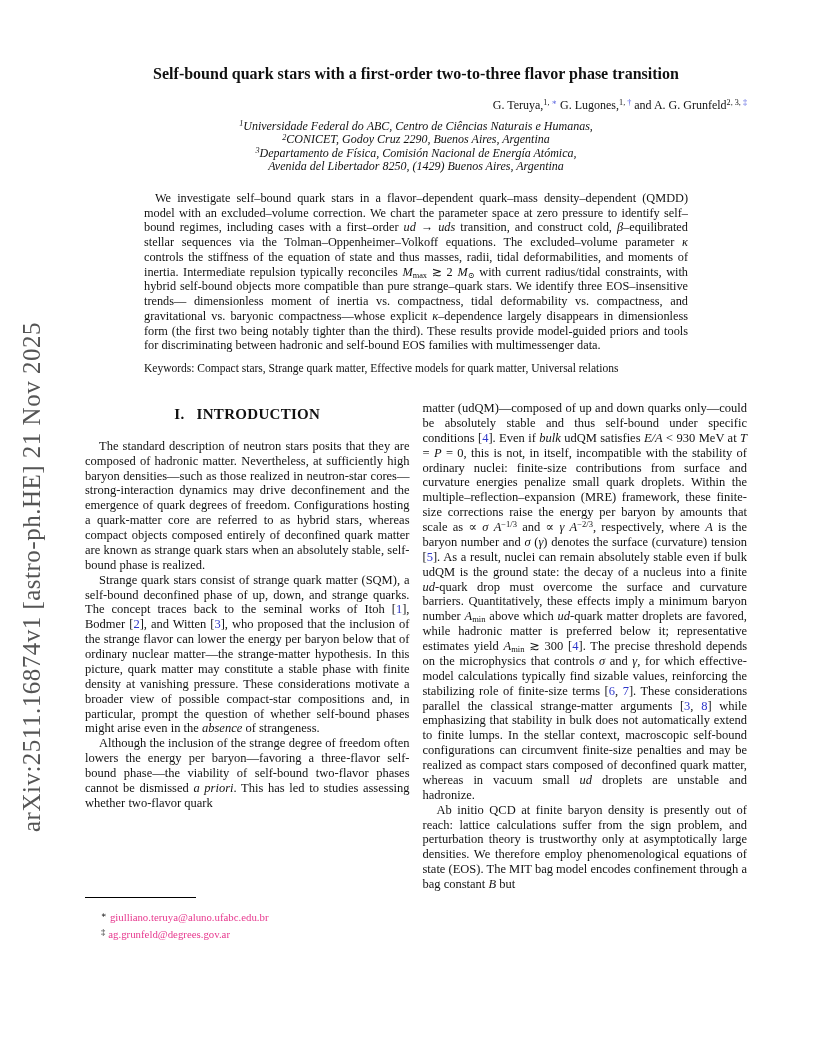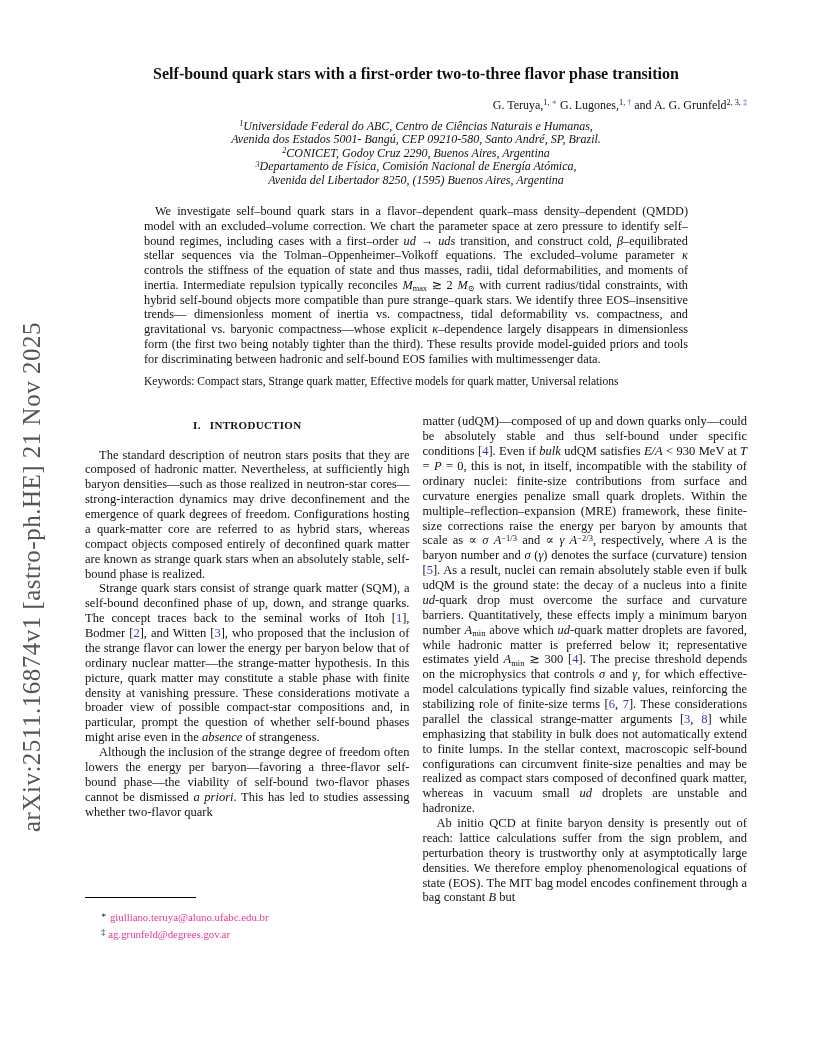--- a/index.html
+++ b/index.html
@@ -44,21 +44,21 @@
   .columns { display: flex; gap: 13px; margin-top: 27px; }
   .col {
     width: 324.5px;
     font-size: 12.5px;
     line-height: 1.19;
     text-align: justify;
   }
   .section-heading {
     margin: 5px 0 15px 0;
     text-align: center;
-    font-size: 11px;
+    font-size: 15px;
     font-weight: bold;
     letter-spacing: 0.3px;
     white-space: pre;
   }
   .para { margin: 0; text-indent: 14px; }
   .col-right .para:first-child { text-indent: 0; }
   .footnotes {
     position: absolute;
     left: 85px; top: 897px;
     width: 325px;
@@ -82,24 +82,23 @@
   <div class="arxiv-banner">arXiv:2511.16874v1  [astro-ph.HE]  21 Nov 2025</div>
 
   <div class="content">
 
     <h1 class="title">Self-bound quark stars with a first-order two-to-three flavor phase transition</h1>
 
     <div class="authors">G. Teruya,<span class="seg-sup">1, </span><span class="seg-supb">∗</span>  G. Lugones,<span class="seg-sup">1, </span><span class="seg-supb">†</span>  and A. G. Grunfeld<span class="seg-sup">2, 3, </span><span class="seg-supb">‡</span></div>
 
     <div class="affils">
         <div class="affil-line"><span class="seg-sup">1</span>Universidade Federal do ABC, Centro de Ciências Naturais e Humanas,</div>
-        <div class="affil-line">Avenida dos Estados 5001- Bangú, CEP 09210-580, Santo André, SP, Brazil.</div>
         <div class="affil-line"><span class="seg-sup">2</span>CONICET, Godoy Cruz 2290, Buenos Aires, Argentina</div>
         <div class="affil-line"><span class="seg-sup">3</span>Departamento de Física, Comisión Nacional de Energía Atómica,</div>
-        <div class="affil-line">Avenida del Libertador 8250, (1595) Buenos Aires, Argentina</div>
+        <div class="affil-line">Avenida del Libertador 8250, (1429) Buenos Aires, Argentina</div>
       </div>
 
     <div class="abstract">We investigate self–bound quark stars in a flavor–dependent quark–mass density–dependent (QMDD) model with an excluded–volume correction. We chart the parameter space at zero pressure to identify self–bound regimes, including cases with a first–order <span class="seg-i">ud</span> → <span class="seg-i">uds</span> transition, and construct cold, <span class="seg-i">β</span>–equilibrated stellar sequences via the Tolman–Oppenheimer–Volkoff equations. The excluded–volume parameter <span class="seg-i">κ</span> controls the stiffness of the equation of state and thus masses, radii, tidal deformabilities, and moments of inertia. Intermediate repulsion typically reconciles <span class="seg-i">M</span><span class="seg-sub">max</span> ≳ 2 <span class="seg-i">M</span><span class="seg-sub">⊙</span> with current radius/tidal constraints, with hybrid self-bound objects more compatible than pure strange–quark stars. We identify three EOS–insensitive trends— dimensionless moment of inertia vs. compactness, tidal deformability vs. compactness, and gravitational vs. baryonic compactness—whose explicit <span class="seg-i">κ</span>–dependence largely disappears in dimensionless form (the first two being notably tighter than the third). These results provide model-guided priors and tools for discriminating between hadronic and self-bound EOS families with multimessenger data.</div>
 
     <div class="keywords">Keywords: Compact stars, Strange quark matter, Effective models for quark matter, Universal relations</div>
 
     <div class="columns">
 
       <div class="col col-left">
         <h2 class="section-heading">I.   INTRODUCTION</h2>

